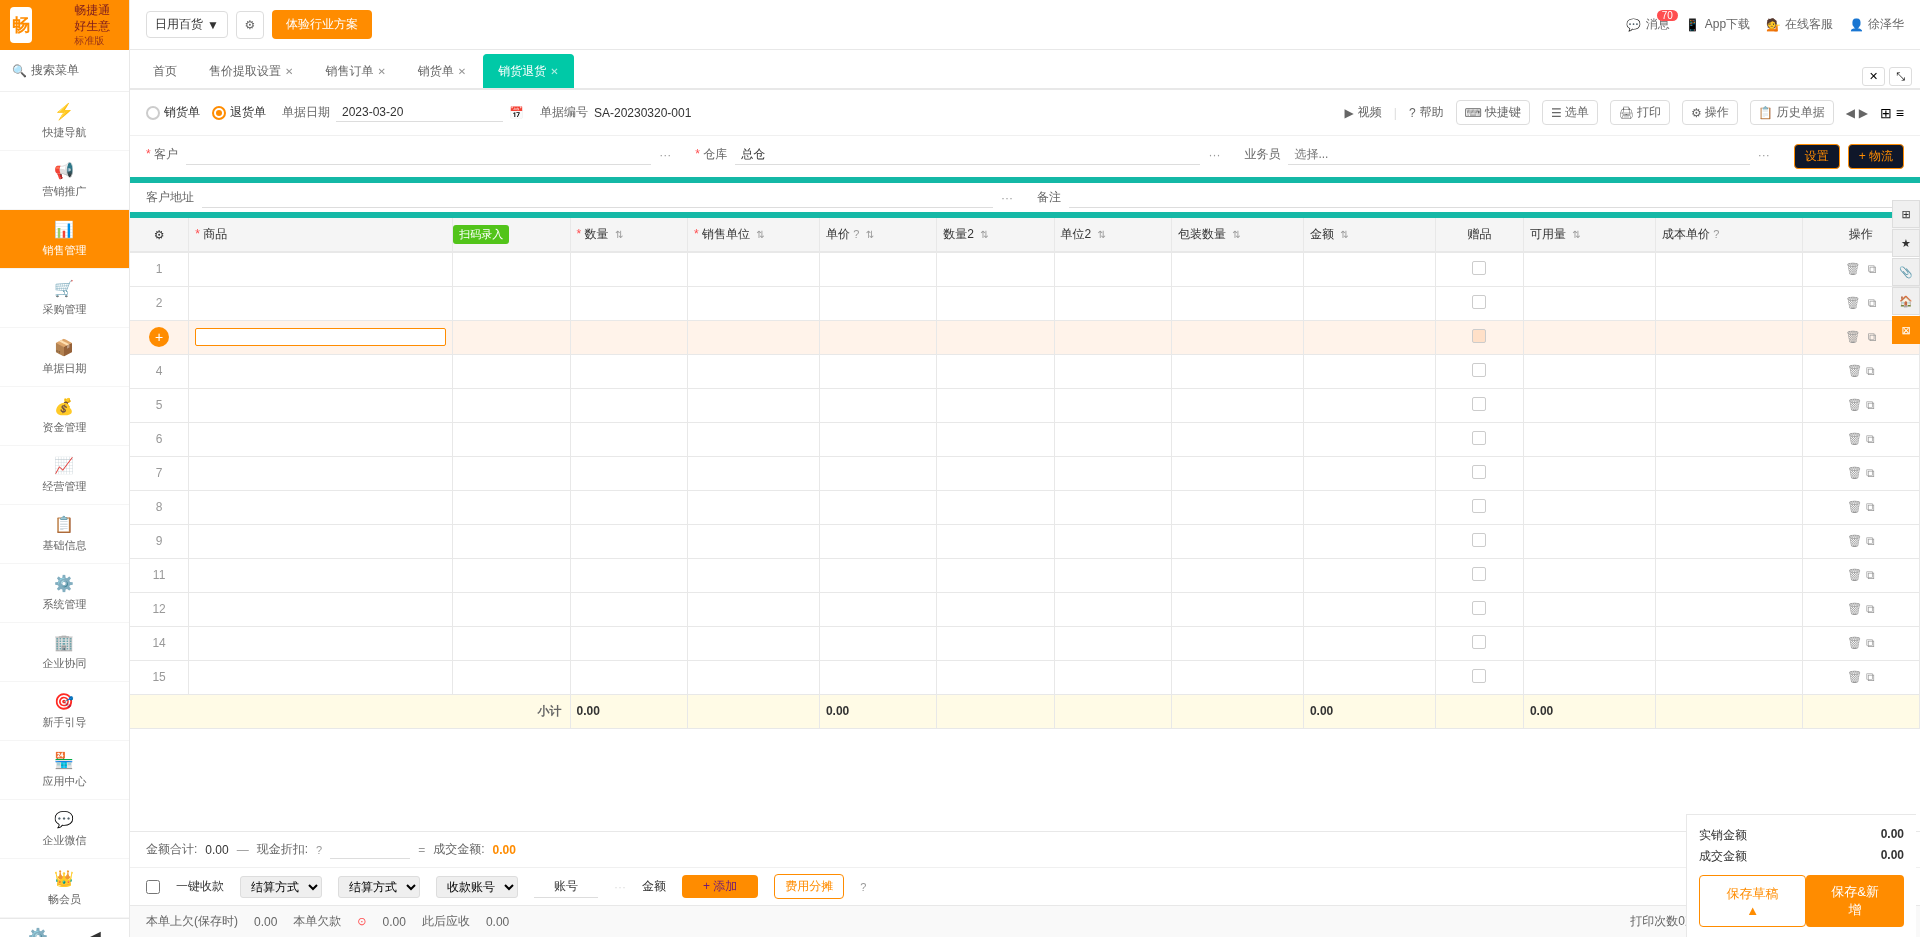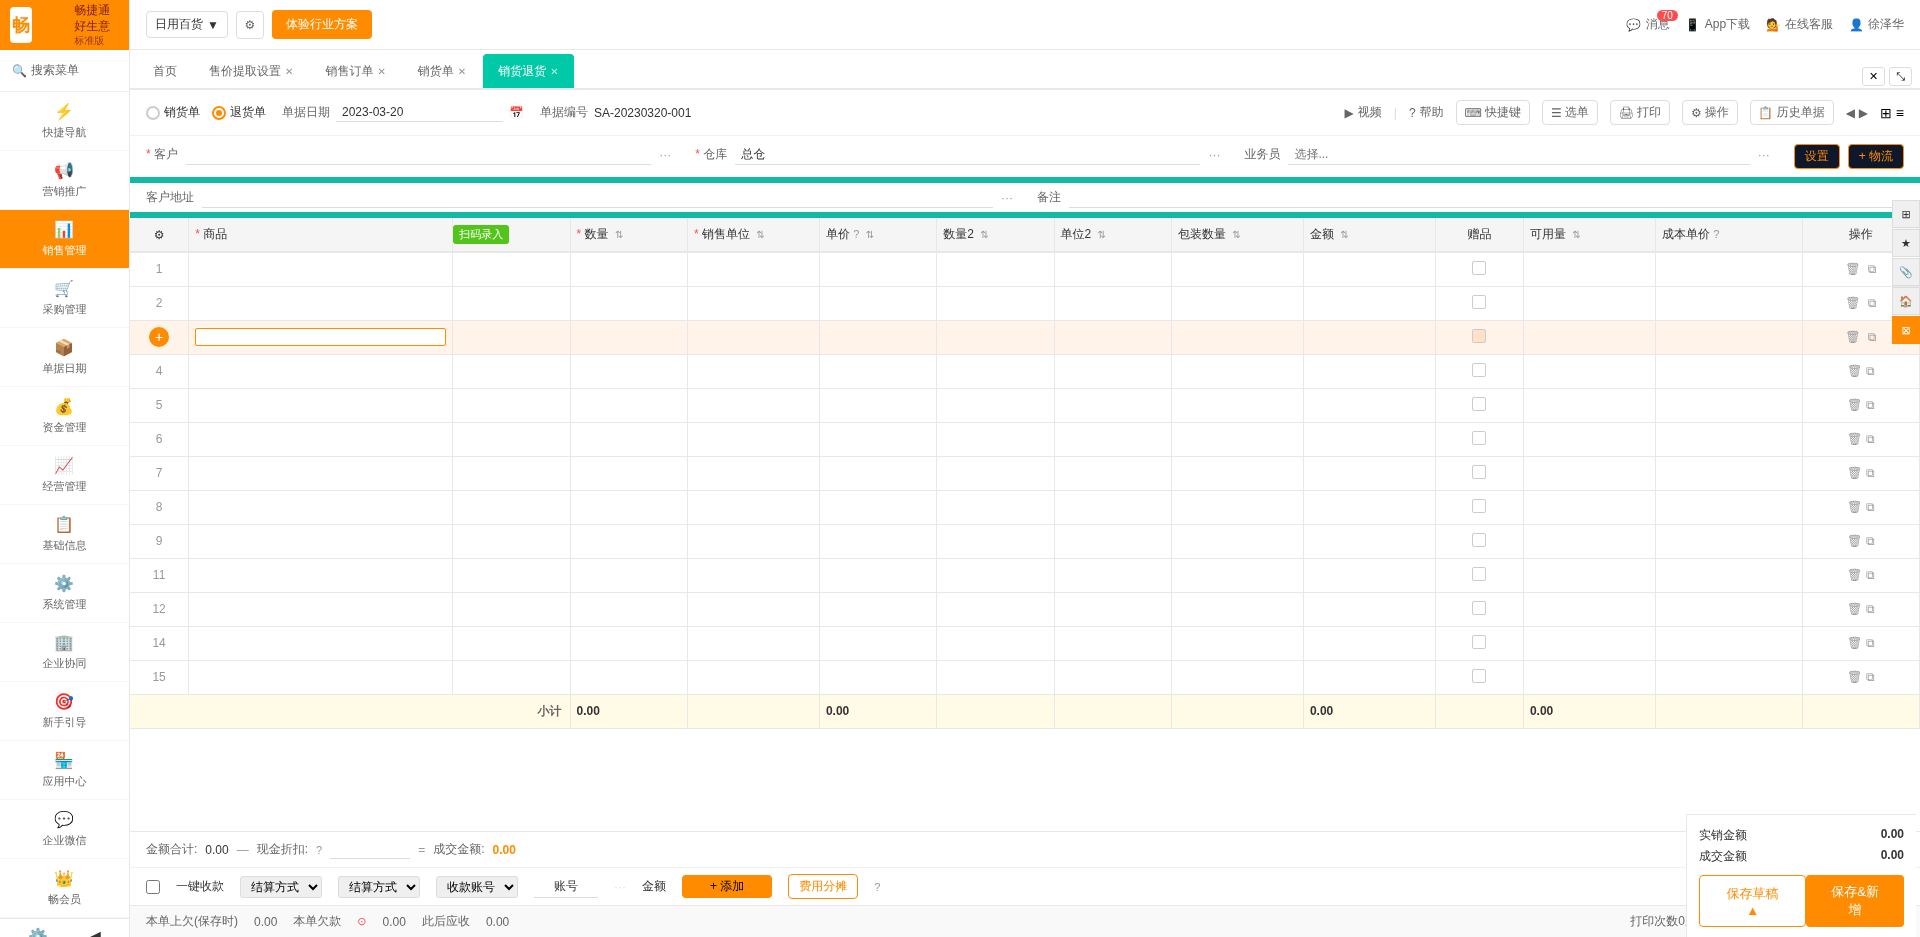--- a/index.html
+++ b/index.html
@@ -81,21 +81,21 @@
     
     .bottom-bar { border-top: 1px solid #e8e8e8; padding: 8px 16px; display: flex; align-items: center; gap: 16px; background: #fff; }
     .bottom-calc { display: flex; align-items: center; gap: 8px; color: #666; font-size: 12px; }
     .amount-input { border: none; border-bottom: 1px solid #ddd; padding: 2px 6px; width: 80px; font-size: 12px; }
     .calc-icon { color: #999; }
 
     
     .payment-row { border-top: 1px solid #f0f0f0; padding: 6px 16px; display: flex; align-items: center; gap: 16px; background: #fff; }
     .payment-checkbox { width: 14px; height: 14px; }
     .payment-select { border: 1px solid #ddd; border-radius: 3px; padding: 2px 6px; font-size: 12px; }
-    .add-btn-orange { background: #ff8c00; color: #000000; border: none; border-radius: 4px; padding: 3px 28px; font-size: 12px; cursor: pointer; }
+    .add-btn-orange { background: #ff8c00; color: #701a75; border: none; border-radius: 4px; padding: 3px 21px; font-size: 12px; cursor: pointer; }
     .fee-btn { background: #fff; border: 1px solid #ff8c00; color: #ff8c00; border-radius: 4px; padding: 3px 10px; font-size: 12px; cursor: pointer; }
 
     
     .status-bar { border-top: 1px solid #e8e8e8; padding: 6px 16px; display: flex; align-items: center; justify-content: space-between; background: #f9f9f9; font-size: 12px; color: #666; }
     .status-bar-tools { display: flex; align-items: center; gap: 8px; }
     .save-info { display: flex; justify-content: space-between; color: #333; font-size: 12px; padding: 2px 0; }
     .btn-draft { background: #fff; border: 1px solid #ff8c00; color: #ff8c00; border-radius: 4px; padding: 8px 20px; font-size: 13px; cursor: pointer; }
     .btn-save-new { background: #ff8c00; color: #fff; border: none; border-radius: 4px; padding: 8px 20px; font-size: 13px; cursor: pointer; }
     .btn-row { display: flex; gap: 0; }
 

